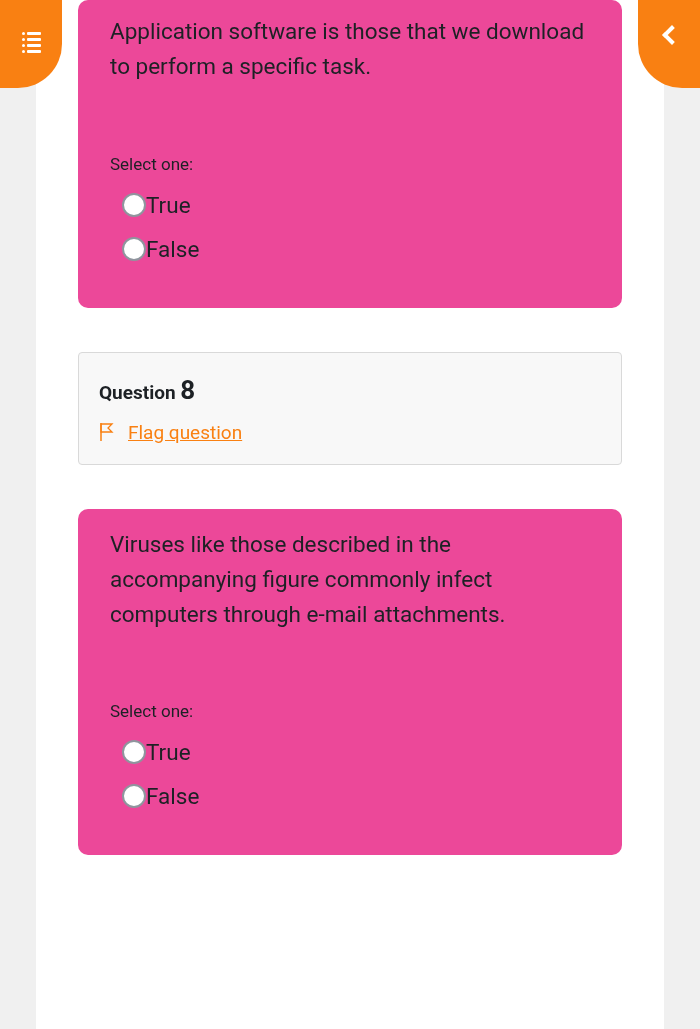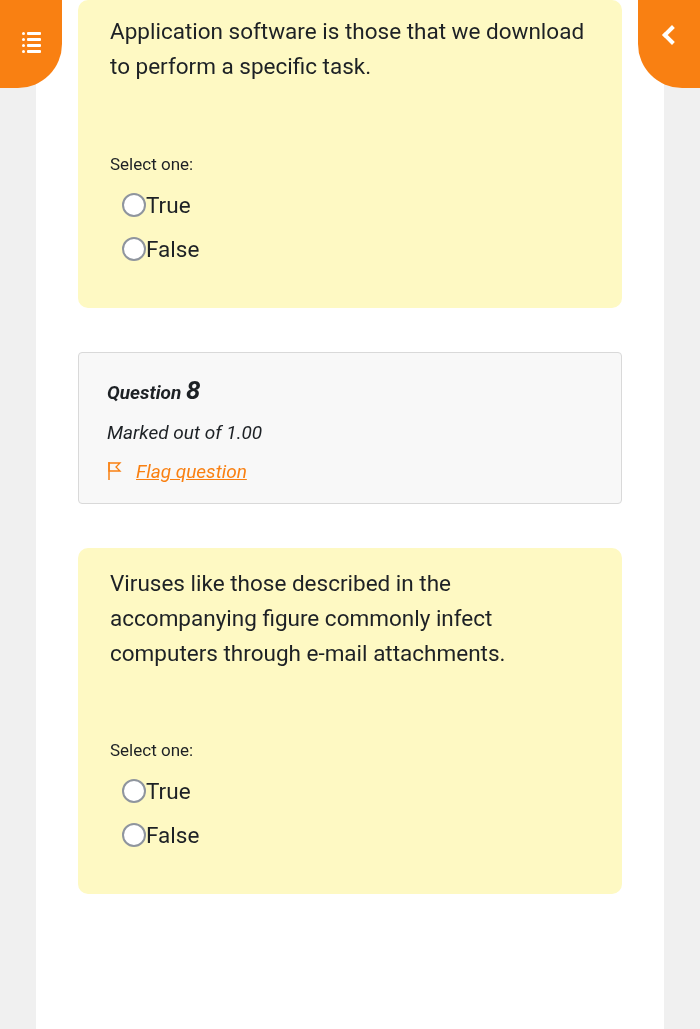--- a/index.html
+++ b/index.html
@@ -71,21 +71,21 @@
       height: 14px;
       border-left: 4px solid #fff;
       border-bottom: 4px solid #fff;
       transform: rotate(45deg);
       margin-left: 6px;
     }
     .content {
       padding: 0 42px;
     }
     .question-card {
-      background: #fef9c3;
+      background: #ec4899;
       border-radius: 10px;
       padding: 0 32px 46px 32px;
     }
     .question-card.q1 {
       margin-top: 0;
       padding-top: 14px;
       padding-bottom: 46px;
     }
     .question-card.q2 {
       margin-top: 44px;
@@ -121,22 +121,21 @@
       border: 2.5px solid #8f959e;
       border-radius: 50%;
       flex-shrink: 0;
       background: #fff;
     }
     .info-box {
       border: 1px solid #d9d9d9;
       background: #f8f8f8;
       border-radius: 4px;
       margin-top: 44px;
-      padding: 22px 20px 20px 28px;
-      font-style: italic;
+      padding: 22px 20px 20px 20px;
     }
     .info-row {
       font-size: 19px;
       margin-bottom: 16px;
       color: #1d2125;
     }
     .q-label {
       font-weight: 700;
     }
     .q-num {
@@ -182,21 +181,20 @@
         </label>
       </div>
     </div>
 
     <div class="info-box">
       <div class="info-row">
         <span class="q-label">Question</span>
         <span> </span>
         <span class="q-num">8</span>
       </div>
-      <div class="info-row">Marked out of 1.00</div>
       <div class="flag-row">
         <svg class="flag-icon" viewBox="0 0 16 20">
           <path d="M2 1 L2 19" stroke="#f98012" stroke-width="1.5" fill="none"></path>
           <path d="M2 2 L13 2 L9 6 L13 10 L2 10 Z" stroke="#f98012" stroke-width="1.3" fill="none"></path>
         </svg>
         <a class="flag-link">Flag question</a>
       </div>
     </div>
 
     <div class="question-card q2">

